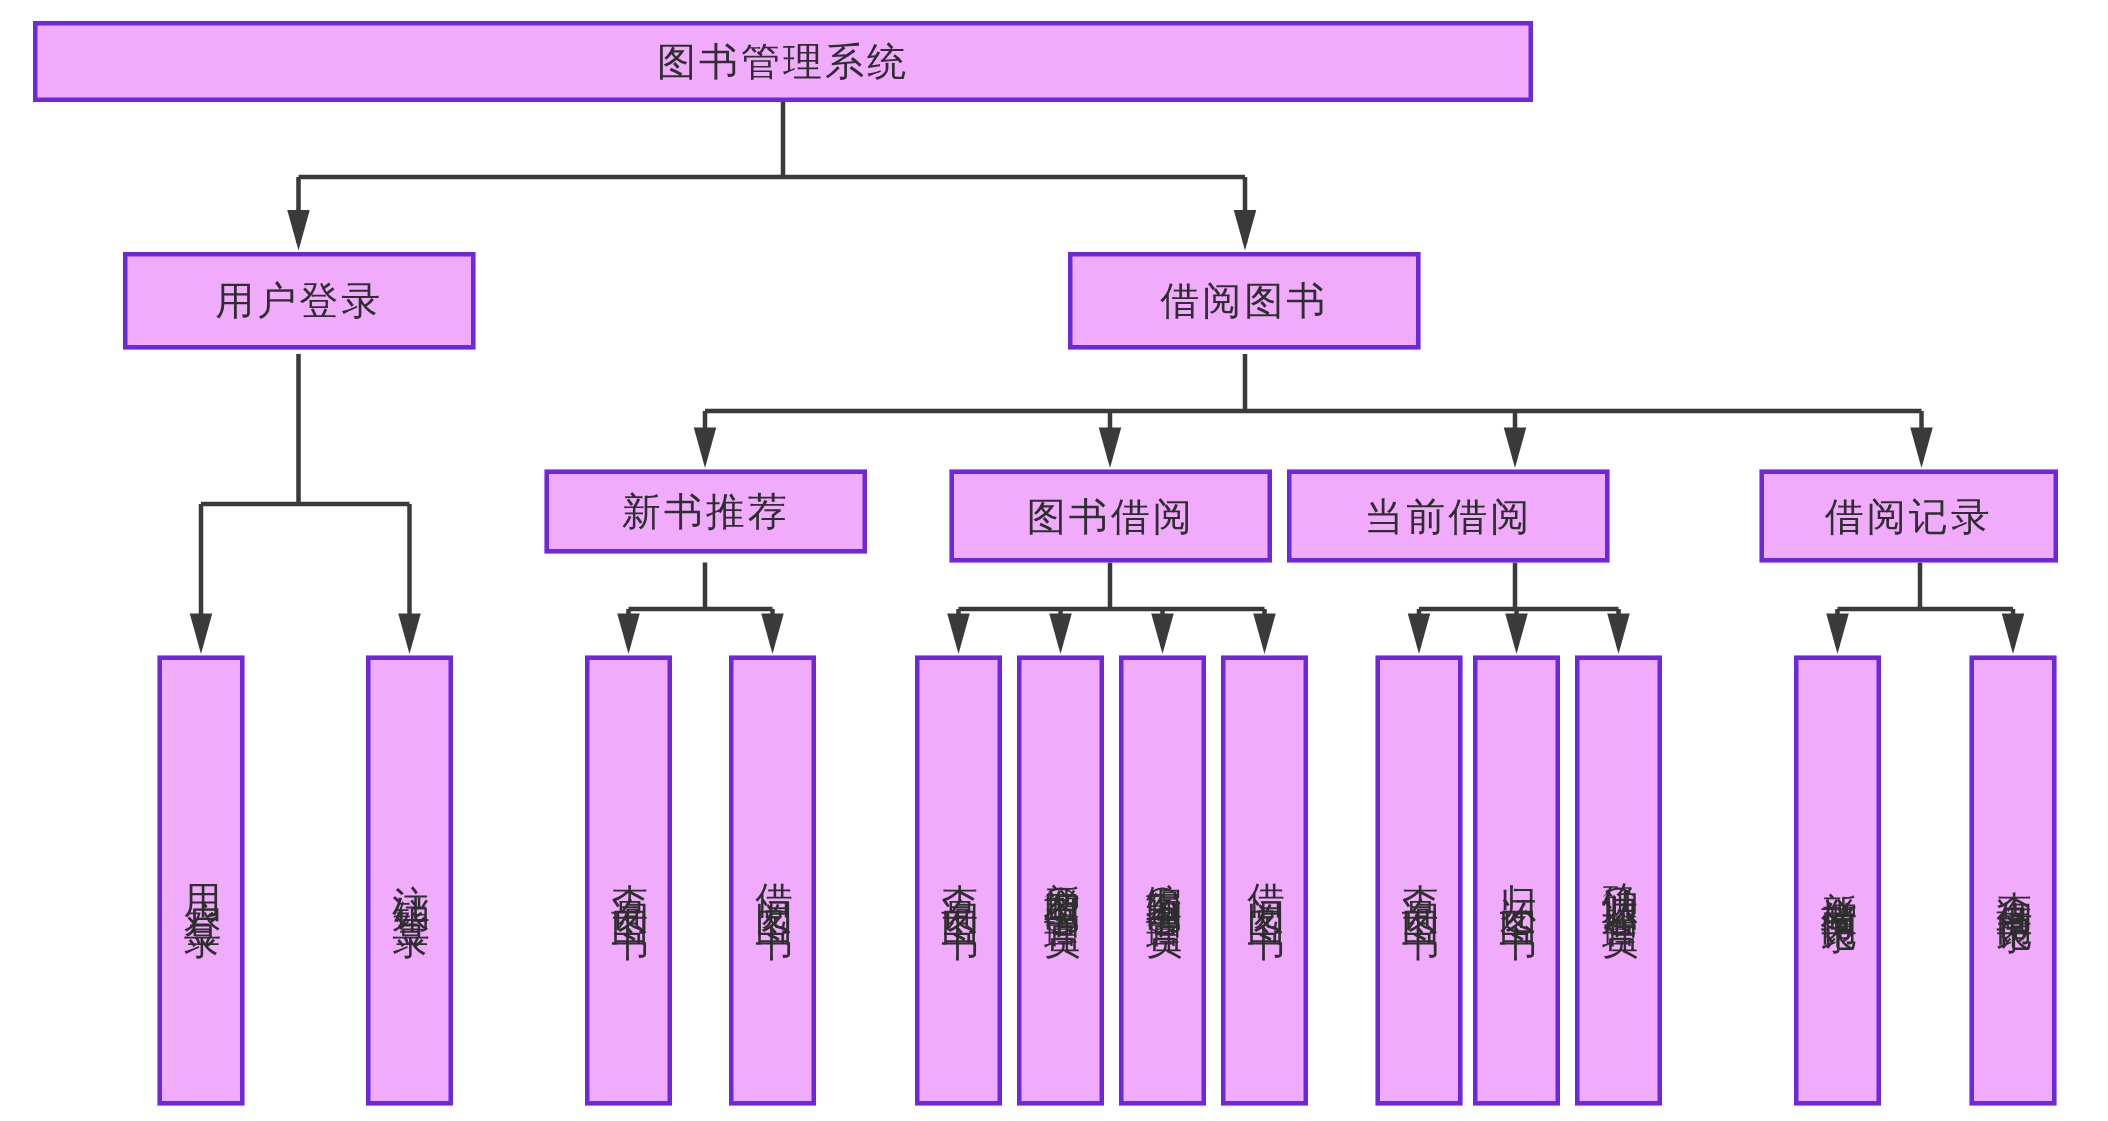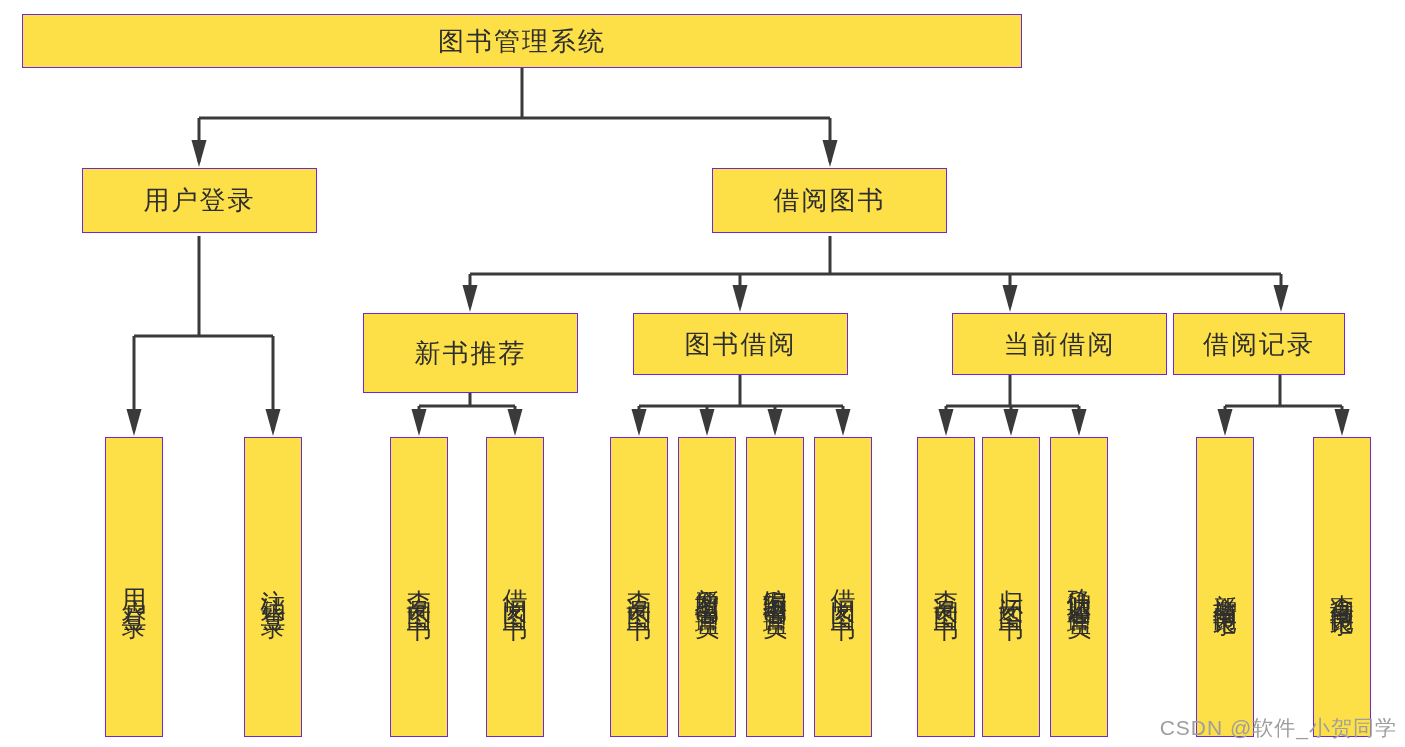--- a/index.html
+++ b/index.html
@@ -27,22 +27,22 @@
     stroke: #3a3a3a;
     stroke-width: 3;
   }
   .connectors polygon {
     fill: #3a3a3a;
     stroke: none;
   }
   .box {
     position: absolute;
     box-sizing: border-box;
-    border: 1px solid #6d28d9;
-    background: #fde047;
+    border: 3px solid #6d28d9;
+    background: #f0abfc;
     display: flex;
     align-items: center;
     justify-content: center;
     color: #2e2e2e;
   }
   .hbox {
     font-size: 26px;
     letter-spacing: 2px;
     white-space: nowrap;
   }
@@ -107,24 +107,24 @@
     <path d="M1280,375 V406 M1225,406 H1342 M1225,406 V430 M1342,406 V430"></path>
     <polygon points="1217.5,409 1232.5,409 1225,436"></polygon>
     <polygon points="1334.5,409 1349.5,409 1342,436"></polygon>
   </svg>
 
   <div class="box hbox" style="left:22px; top:14px; width:1000px; height:54px;">图书管理系统</div>
 
   <div class="box hbox" style="left:82px; top:168px; width:235px; height:65px;">用户登录</div>
   <div class="box hbox" style="left:712px; top:168px; width:235px; height:65px;">借阅图书</div>
 
-  <div class="box hbox" style="left:363px; top:313px; width:215px; height:80px;">新书推荐</div>
+  <div class="box hbox" style="left:363px; top:313px; width:215px; height:56px;">新书推荐</div>
   <div class="box hbox" style="left:633px; top:313px; width:215px; height:62px;text-align:center;">图书借阅</div>
-  <div class="box hbox" style="left:952px; top:313px; width:215px; height:62px;">当前借阅</div>
-  <div class="box hbox" style="left:1173px; top:313px; width:172px; height:62px;">借阅记录</div>
+  <div class="box hbox" style="left:858px; top:313px; width:215px; height:62px;">当前借阅</div>
+  <div class="box hbox" style="left:1173px; top:313px; width:199px; height:62px;">借阅记录</div>
 
   <div class="box vbox" style="left:105px; top:437px; width:58px; height:300px;">
     <span class="vtext">用户登录</span>
   </div>
   <div class="box vbox" style="left:244px; top:437px; width:58px; height:300px;">
     <span class="vtext">注销登录</span>
   </div>
 
   <div class="box vbox" style="left:390px; top:437px; width:58px; height:300px;">
     <span class="vtext">查询图书</span>
@@ -156,15 +156,14 @@
     <span class="vtext">确认归还（管理员）</span>
   </div>
 
   <div class="box vbox long" style="left:1196px; top:437px; width:58px; height:300px;">
     <span class="vtext">新增借阅记录</span>
   </div>
   <div class="box vbox long" style="left:1313px; top:437px; width:58px; height:300px;">
     <span class="vtext">查询借阅记录</span>
   </div>
 
-  <div class="watermark">CSDN @软件_小贺同学</div>
 
 </div>
 
 </body></html>

